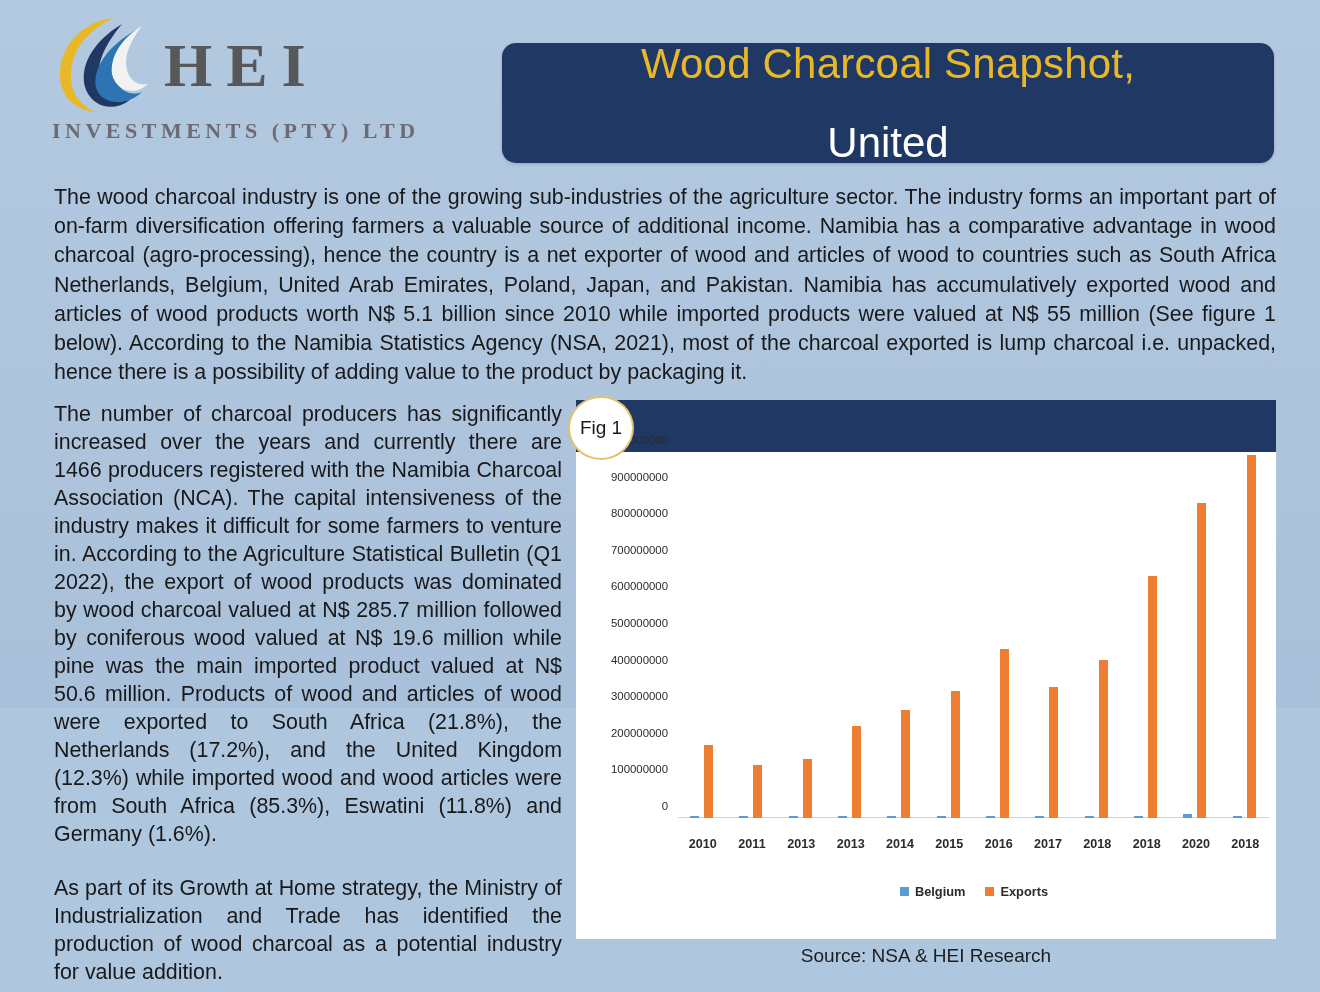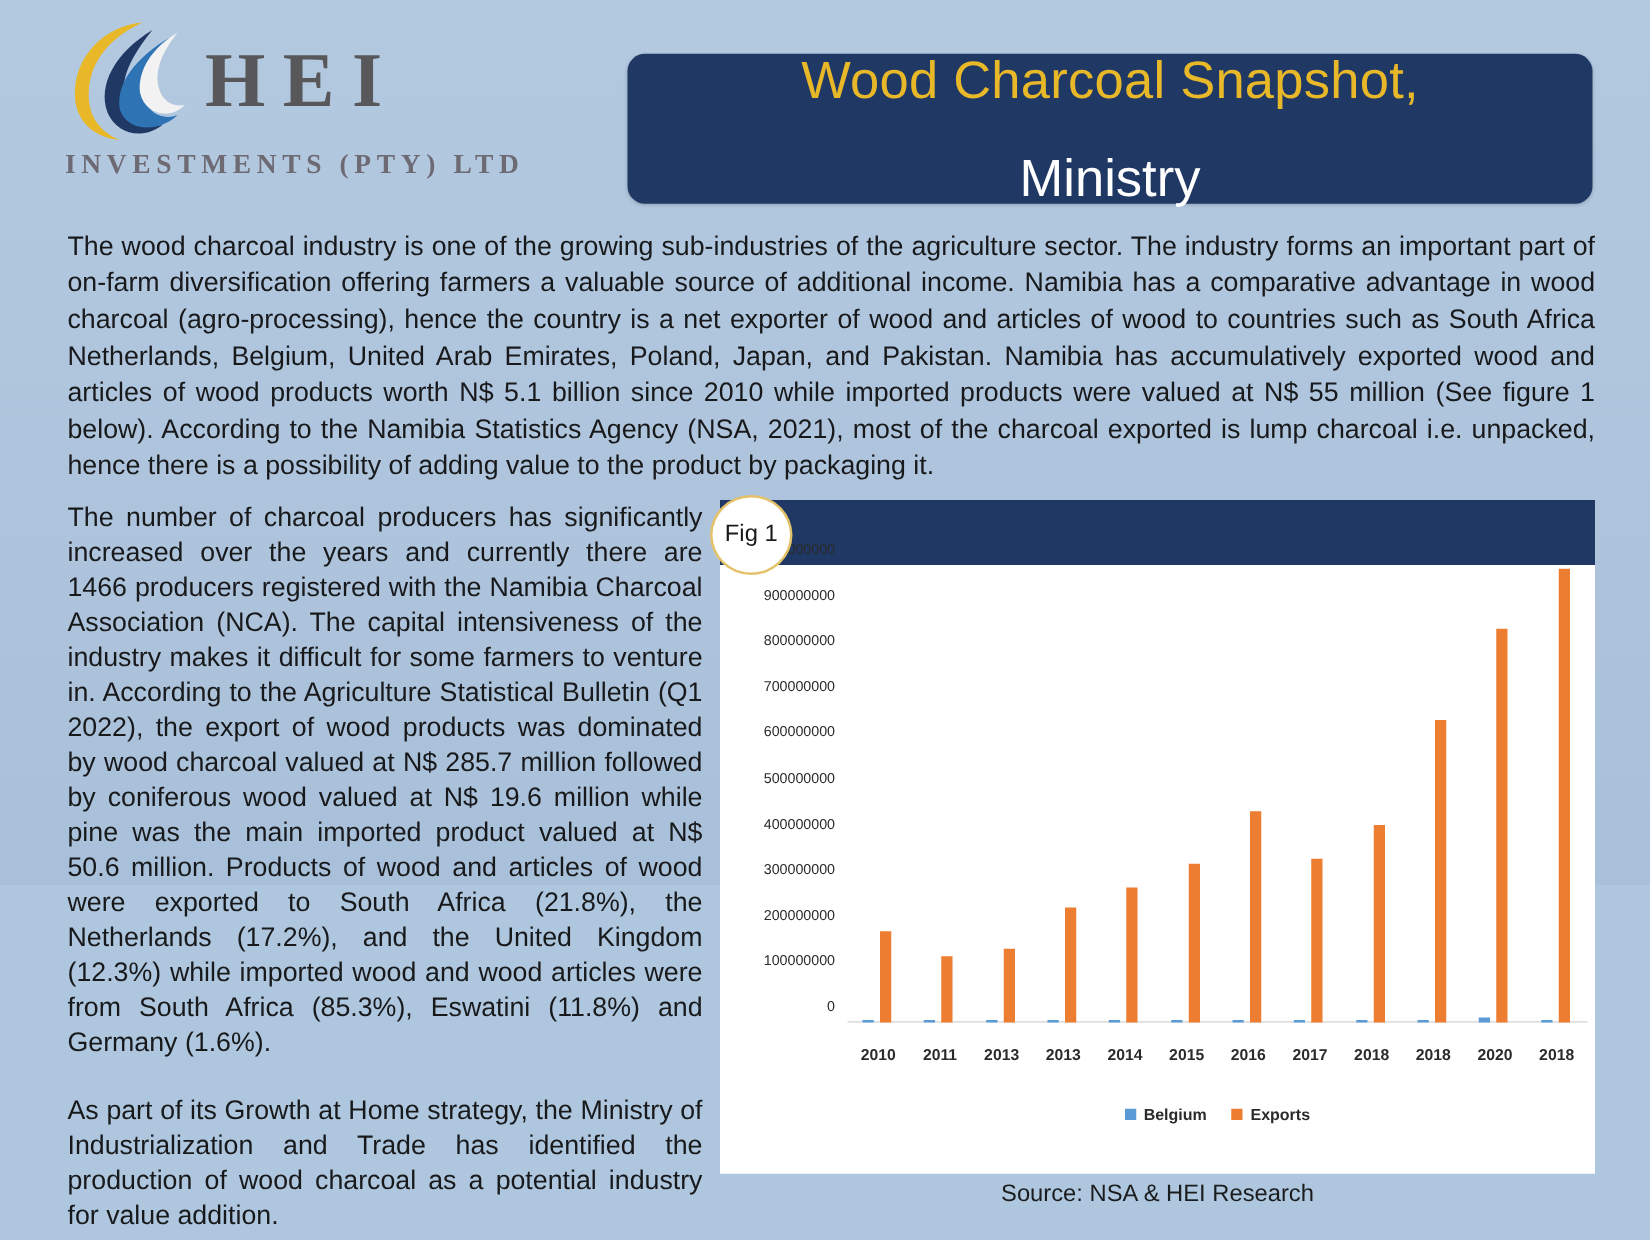--- a/index.html
+++ b/index.html
@@ -282,21 +282,21 @@
           <path d="M44 72 C40 52 56 30 84 14 C66 36 60 52 64 64 C68 76 80 80 90 76 C76 90 50 90 44 72 Z" fill="#2e74b5"></path>
           <path d="M60 58 C58 40 70 22 90 10 C76 28 72 42 75 54 C78 66 88 70 96 68 C84 80 64 76 60 58 Z" fill="#f2f2f2"></path>
         </svg>
       </div>
       <div class="logo-hei">HEI</div>
       <div class="logo-sub1">INVESTMENTS (PTY) LTD</div>
     </div>
 
     <div class="title-banner">
       <div class="title-line1">Wood Charcoal Snapshot,</div>
-      <div class="title-line2">Ministry</div>
+      <div class="title-line2">United</div>
     </div>
   </div>
 
   <div class="intro">The wood charcoal industry is one of the growing sub-industries of the agriculture sector. The industry forms an important part of on-farm diversification offering farmers a valuable source of additional income. Namibia has a comparative advantage in wood charcoal (agro-processing), hence the country is a net exporter of wood and articles of wood to countries such as South Africa Netherlands, Belgium, United Arab Emirates, Poland, Japan, and Pakistan. Namibia has accumulatively exported wood and articles of wood products worth N$ 5.1 billion since 2010 while imported products were valued at N$ 55 million (See figure 1 below). According to the Namibia Statistics Agency (NSA, 2021), most of the charcoal exported is lump charcoal i.e. unpacked, hence there is a possibility of adding value to the product by packaging it.</div>
 
   <div class="left-col">
     <p>The number of charcoal producers has significantly increased over the years and currently there are 1466 producers registered with the Namibia Charcoal Association (NCA). The capital intensiveness of the industry makes it difficult for some farmers to venture in. According to the Agriculture Statistical Bulletin (Q1 2022), the export of wood products was dominated by wood charcoal valued at N$ 285.7 million followed by coniferous wood valued at N$ 19.6 million while pine was the main imported product valued at N$ 50.6 million.  Products of wood and articles of wood were exported to South Africa (21.8%), the Netherlands (17.2%), and the United Kingdom (12.3%) while imported wood and wood articles were from South Africa (85.3%), Eswatini (11.8%) and Germany (1.6%).</p>
     <p>As part of its Growth at Home strategy, the Ministry of Industrialization and Trade has identified the production of wood charcoal as a potential industry for value addition.</p>
   </div>
 

